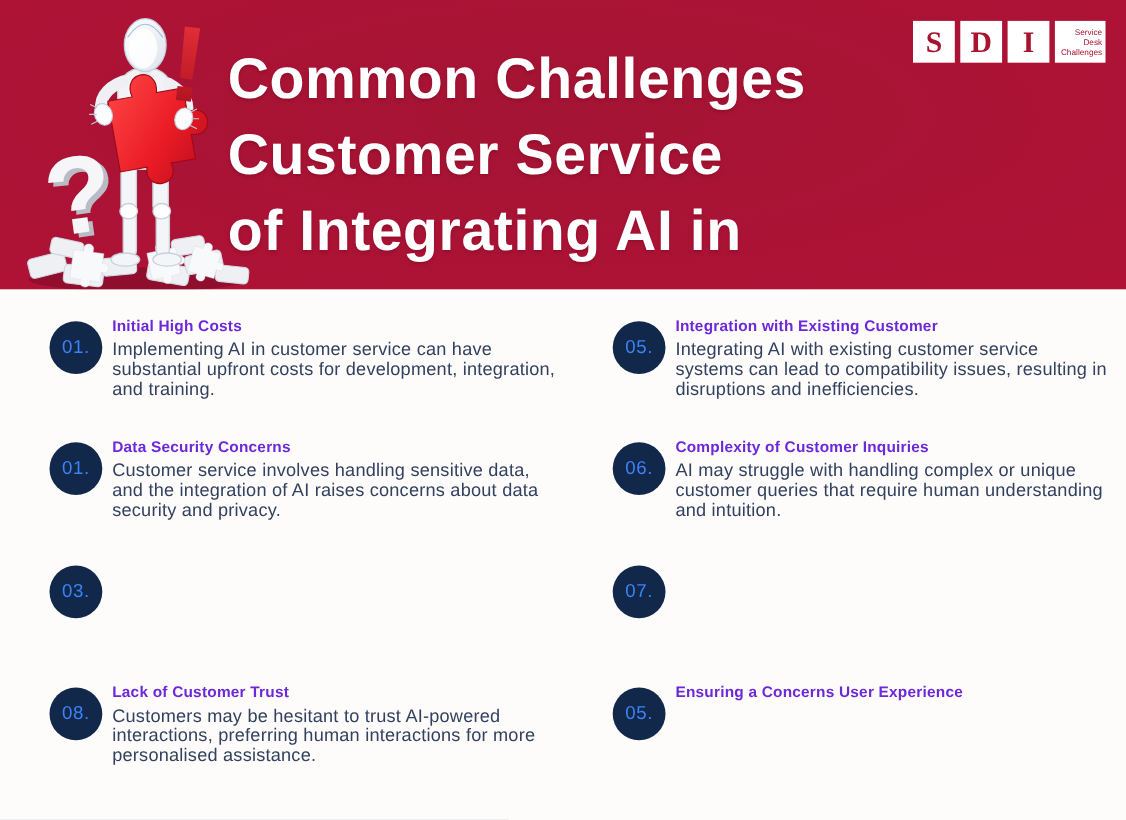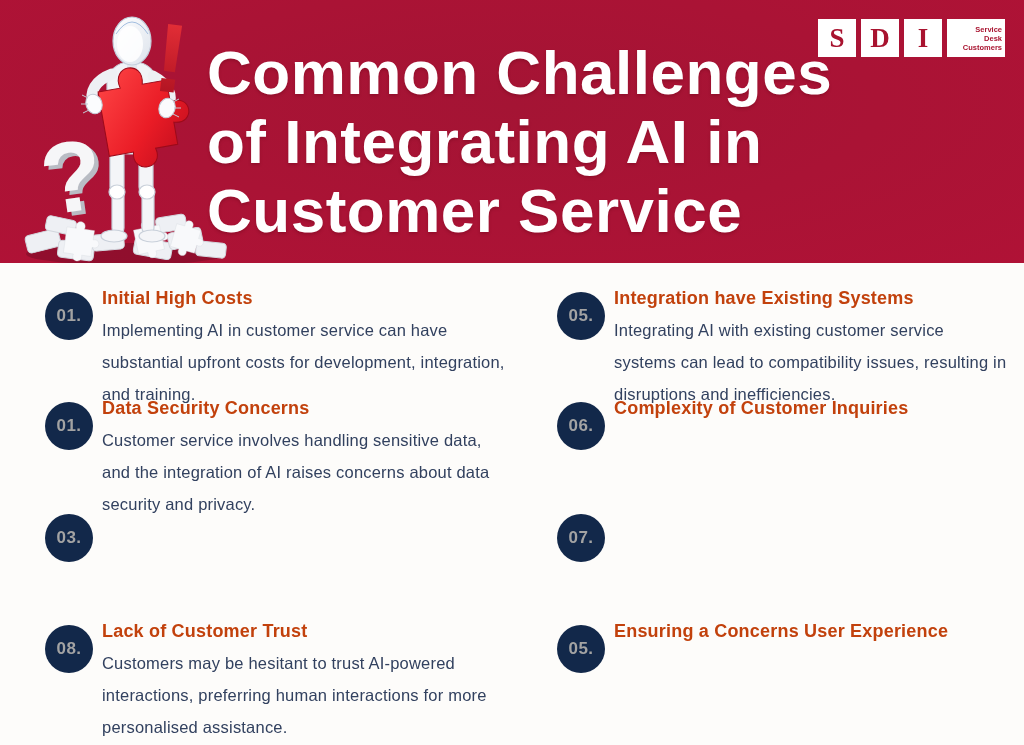--- a/index.html
+++ b/index.html
@@ -8,55 +8,55 @@
     background:#fdfcfa;font-family:"Liberation Sans",sans-serif;
     -webkit-font-smoothing:antialiased;
   }
   
   .banner{
     position:absolute;left:0;top:0;width:1024px;height:263px;
     background:radial-gradient(130% 160% at 50% 40%, #a41434 0%, #b01236 55%, #c01338 100%);
   }
   .banner-title{
     position:absolute;left:207px;top:38px;
-    color:#ffffff;font-weight:700;font-size:62px;line-height:69px;
+    color:#ffffff;font-weight:700;font-size:52px;line-height:69px;
     letter-spacing:0.5px;text-shadow:0 2px 3px rgba(80,0,15,.25);
     font-family:"Liberation Sans","DejaVu Sans",sans-serif;
   }
   .logo{position:absolute;top:19px;right:19px;display:flex;gap:5px;}
   .logo-box{
     width:38px;height:38px;background:#ffffff;color:#a8132f;
     display:flex;align-items:center;justify-content:center;
     font-weight:700;font-size:27px;font-family:"Liberation Serif","DejaVu Serif",serif;
   }
   .logo-tagline{
-    width:58px;height:38px;background:#ffffff;color:#a8132f;
+    width:46px;height:38px;background:#ffffff;color:#a8132f;
     box-sizing:border-box;padding:2px 3px 2px 0;
     display:flex;flex-direction:column;justify-content:center;
-    text-align:right;font-size:7.5px;line-height:9px;font-weight:700;
+    text-align:right;font-size:7.5px;line-height:9px;font-weight:400;
   }
   .illustration{position:absolute;left:6px;top:4px;}
   
   .item{position:absolute;display:flex;align-items:flex-start;}
   .col-l{left:45px;width:462px;}
   .col-r{left:557px;width:452px;}
   .row-1{top:288px;} .row-2{top:398px;} .row-3{top:510px;} .row-4{top:621px;}
   .badge{
     flex:0 0 48px;width:48px;height:48px;border-radius:50%;
-    background:#12284a;color:#a3a3a3;margin-top:4px;
+    background:#12284a;color:#3b82f6;margin-top:4px;
     display:flex;align-items:center;justify-content:center;
-    font-weight:700;font-size:17px;letter-spacing:0.5px;
+    font-weight:400;font-size:17px;letter-spacing:0.5px;
   }
   .item-text{margin-left:9px;}
   .item-title{
-    color:#c2410c;font-size:18px;font-weight:700;
+    color:#6d28d9;font-size:14px;font-weight:700;
     letter-spacing:0.2px;margin:0 0 5px 0;
   }
   .item-body{
-    color:#32415f;font-size:16.5px;line-height:32px;
+    color:#32415f;font-size:16.5px;line-height:18px;
     letter-spacing:0.2px;margin:0;
   }
   .col-l .item-body{max-width:408px;}
   .col-r .item-body{max-width:398px;}
 </style>
 </head>
 <body>
 
 <div class="page">
 
@@ -137,32 +137,32 @@
         <path d="M167 98 l6 -3 M168 104 l7 0 M167 110 l6 3" stroke="#c4cbd6" fill="none"></path>
       </g>
 
       <g transform="rotate(7 165 60)">
         <text x="148" y="88" font-size="98" font-weight="700" fill="url(#exRed)" font-family="'Liberation Sans',sans-serif">!</text>
       </g>
     </svg>
 
     <div class="banner-title">
       <div>Common Challenges</div>
+      <div>Customer Service</div>
       <div>of Integrating AI in</div>
-      <div>Customer Service</div>
     </div>
 
     <div class="logo">
       <div class="logo-box">S</div>
       <div class="logo-box">D</div>
       <div class="logo-box">I</div>
       <div class="logo-tagline">
         <span>Service</span>
         <span>Desk</span>
-        <span>Customers</span>
+        <span>Challenges</span>
       </div>
     </div>
   </div>
 
   <div class="item col-l row-1">
     <div class="badge">01.</div>
     <div class="item-text">
       <p class="item-title">Initial High Costs</p>
       <p class="item-body">Implementing AI in customer service can have substantial upfront costs for development, integration, and training.</p>
     </div>
@@ -184,29 +184,30 @@
     <div class="badge">08.</div>
     <div class="item-text">
       <p class="item-title">Lack of Customer Trust</p>
       <p class="item-body">Customers may be hesitant to trust AI-powered interactions, preferring human interactions for more personalised assistance.</p>
     </div>
   </div>
 
   <div class="item col-r row-1">
     <div class="badge">05.</div>
     <div class="item-text">
-      <p class="item-title">Integration have Existing Systems</p>
+      <p class="item-title">Integration with Existing Customer</p>
       <p class="item-body">Integrating AI with existing customer service systems can lead to compatibility issues, resulting in disruptions and inefficiencies.</p>
     </div>
   </div>
 
   <div class="item col-r row-2">
     <div class="badge">06.</div>
     <div class="item-text">
       <p class="item-title">Complexity of Customer Inquiries</p>
+      <p class="item-body">AI may struggle with handling complex or unique customer queries that require human understanding and intuition.</p>
     </div>
   </div>
 
   <div class="item col-r row-3">
     <div class="badge">07.</div>
   </div>
 
   <div class="item col-r row-4">
     <div class="badge">05.</div>
     <div class="item-text">

